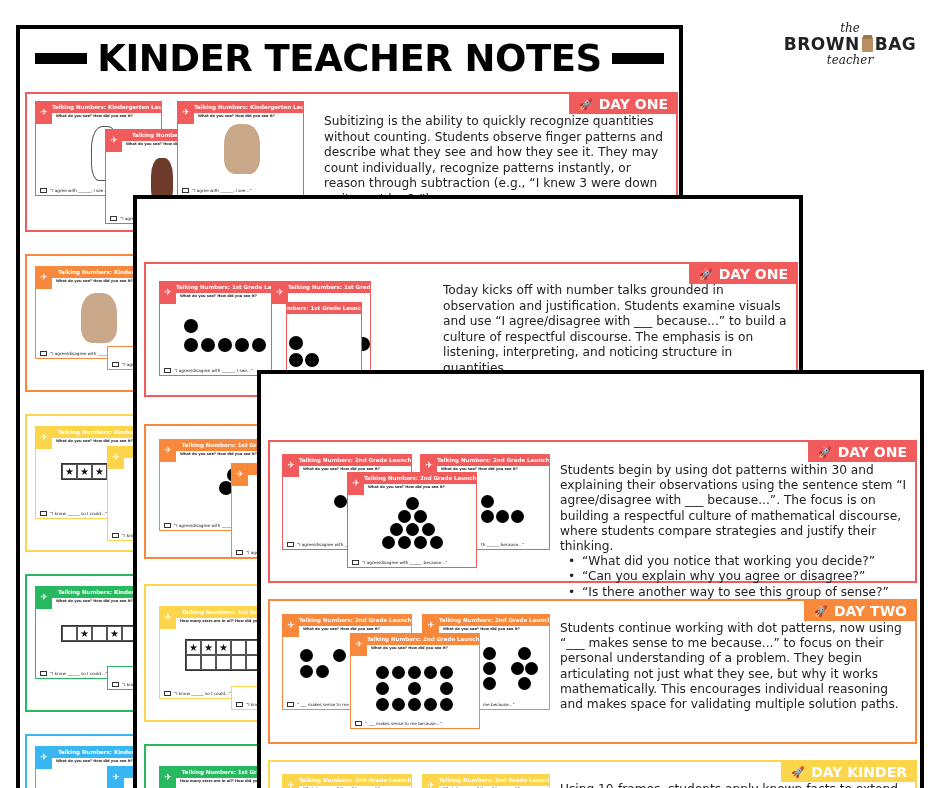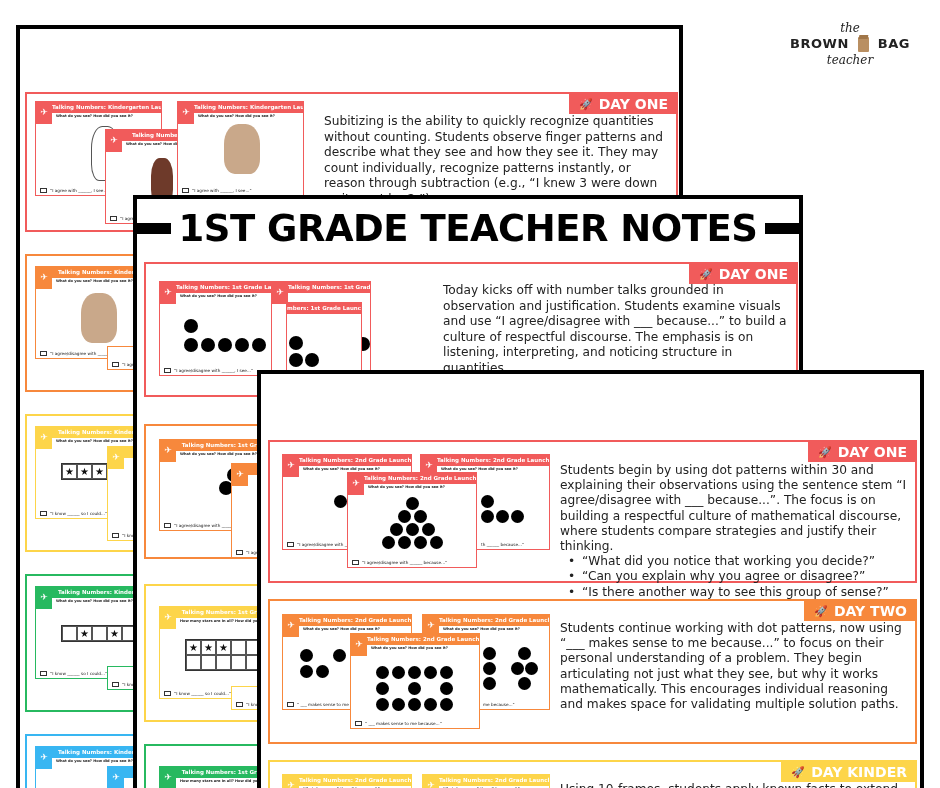--- a/index.html
+++ b/index.html
@@ -34,39 +34,44 @@
   .slide-stem { position: absolute; left: 4px; bottom: 2px; font-size: 4.2px; color: #222; white-space: nowrap; }
   .slide-stem .chat { display: inline-block; border: 0.6px solid #333; width: 7px; height: 5px; margin-right: 3px; vertical-align: middle; }
 
   .dot { position: absolute; background: #000; border-radius: 50%; }
   .hand { position: absolute; border-radius: 40% 40% 30% 30%; }
   .frame { position: absolute; display: grid; border: 1px solid #333; }
   .frame div { border: 0.6px solid #555; font-size: 10px; line-height: 1; display: flex; align-items: center; justify-content: center; }
 
   .logo { position: absolute; left: 780px; top: 22px; width: 140px; height: 62px; text-align: center; }
   .logo .the { font-family: "DejaVu Serif", serif; font-style: italic; font-size: 12px; color: #222; line-height: 12px; }
-  .logo .main { font-family: "DejaVu Sans", sans-serif; font-weight: bold; font-size: 13px; letter-spacing: 0.5px; color: #222; line-height: 20px; display: flex; align-items: center; justify-content: center; gap: 9px; }
+  .logo .main { font-family: "DejaVu Sans", sans-serif; font-weight: bold; font-size: 17px; letter-spacing: 0.5px; color: #222; line-height: 20px; display: flex; align-items: center; justify-content: center; gap: 2px; }
   .logo .bag { display: inline-block; width: 11px; height: 15px; background: #b98f62; border-radius: 1px; position: relative; }
   .logo .bag::before { content: ""; position: absolute; top: -2px; left: 1px; width: 9px; height: 4px; background: #a07648; transform: skewX(-10deg); }
   .logo .teacher { font-family: "DejaVu Serif", serif; font-style: italic; font-size: 12px; color: #222; line-height: 12px; }
 </style>
 </head>
 <body>
 
 <div class="logo">
   <div class="the">the</div>
   <div class="main">
     <span>BROWN</span>
     <span class="bag"></span>
     <span>BAG</span>
   </div>
   <div class="teacher">teacher</div>
 </div>
 
 <div class="sheet" style="left:16px; top:25px; width:667px; height:800px;">
+  <div class="sheet-title" style="top:6px; height:46px; font-size:37px; gap:10px;">
+    <span class="bar" style="width:52px;"></span>
+    <span>KINDER TEACHER NOTES</span>
+    <span class="bar" style="width:52px;"></span>
+  </div>
 
   <div class="day" style="left:5px; top:63px; width:653px; height:140px; border:2px solid #f15b5b;">
     <div class="day-tag" style="background:#f15b5b; font-size:14px; height:20px;">
       <span class="rocket">🚀</span>
       <span>DAY ONE</span>
     </div>
 
     <div class="slide" style="left:8px; top:7px; width:127px; height:95px; border-color:#f15b5b;">
       <div class="slide-head" style="background:#f15b5b;">Talking Numbers: Kindergarten Launch</div>
       <div class="slide-rocket" style="background:#f15b5b;">✈</div>
@@ -156,25 +161,20 @@
       <div class="slide-q">What do you see? How did you see it?</div>
     </div>
     <div class="slide" style="left:80px; top:30px; width:60px; height:95px; border-color:#38b6f2;">
       <div class="slide-head" style="background:#38b6f2;">Talki</div>
       <div class="slide-rocket" style="background:#38b6f2;">✈</div>
     </div>
   </div>
 </div>
 
 <div class="sheet" style="left:133px; top:195px; width:670px; height:620px;">
-  <div class="sheet-title" style="top:4px; height:50px; font-size:37px; gap:8px;">
-    <span class="bar" style="width:36px;"></span>
-    <span>1ST GRADE TEACHER NOTES</span>
-    <span class="bar" style="width:36px;"></span>
-  </div>
 
   <div class="day" style="left:7px; top:63px; width:654px; height:135px; border:2px solid #f15b5b;">
     <div class="day-tag" style="background:#f15b5b; font-size:14px; height:20px;">
       <span class="rocket">🚀</span>
       <span>DAY ONE</span>
     </div>
     <div class="slide" style="left:13px; top:17px; width:125px; height:95px; border-color:#f15b5b;">
       <div class="slide-head" style="background:#f15b5b;">Talking Numbers: 1st Grade Launch</div>
       <div class="slide-rocket" style="background:#f15b5b;">✈</div>
       <div class="slide-q">What do you see? How did you see it?</div>

